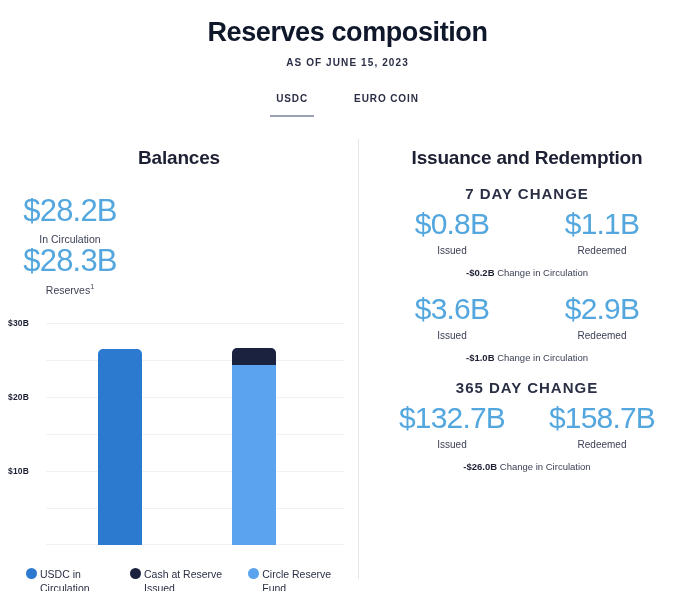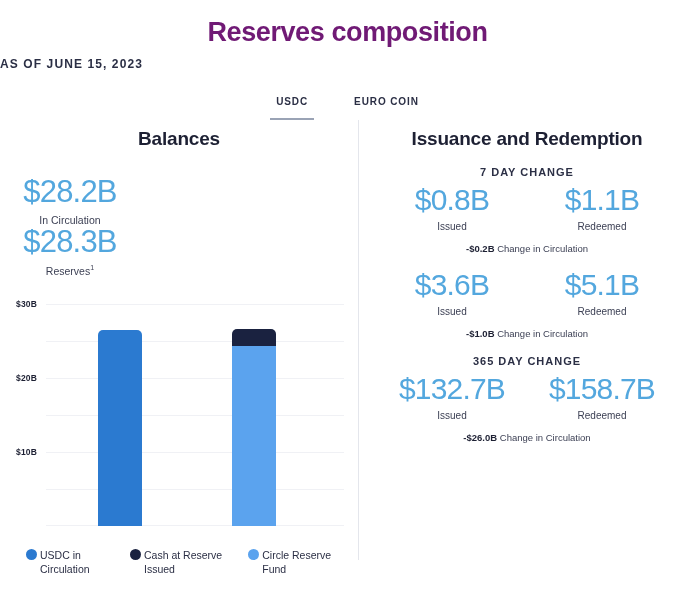--- a/index.html
+++ b/index.html
@@ -15,26 +15,27 @@
     overflow: hidden;
     position: relative;
   }
 
   
   .page-title {
     text-align: center;
     font-size: 27px;
     font-weight: bold;
     letter-spacing: -0.4px;
-    color: #701a75;
+    color: #0f172a;
     margin: 18px 0 8px 0;
     line-height: 1.1;
   }
   .page-subtitle {
-    font-size: 12px;
+    text-align: center;
+    font-size: 10px;
     font-weight: bold;
     letter-spacing: 1.1px;
     color: #2b2f45;
     margin-top: 9px;
   }
 
   
   .tabs {
     display: flex;
     justify-content: center;
@@ -56,20 +57,21 @@
     border-top: none;
     font-family: inherit;
   }
   .tab.active {
     border-bottom-color: #9aa3b5;
   }
 
   
   .panels {
     display: flex;
+    margin-top: 22px;
     height: 440px;
   }
   .panel-left {
     width: 358px;
     position: relative;
   }
   .panel-divider {
     width: 1px;
     background: #e4e6ec;
     height: 440px;
@@ -130,21 +132,21 @@
   }
   .gridline {
     position: absolute;
     left: 0;
     right: 0;
     height: 1px;
     background: #f0f1f5;
   }
   .ytick {
     position: absolute;
-    left: 16px;
+    left: 8px;
     font-size: 8.5px;
     font-weight: bold;
     color: #1d2033;
     transform: translateY(-50%);
     letter-spacing: 0.2px;
   }
   .bars {
     position: absolute;
     left: 46px;
     right: 14px;
@@ -186,21 +188,21 @@
     flex-shrink: 0;
     margin-top: 1px;
   }
 
   
   .change-block {
     margin-top: 16px;
   }
   .change-title {
     text-align: center;
-    font-size: 11px;
+    font-size: 15px;
     font-weight: bold;
     letter-spacing: 1px;
     color: #2b2f45;
   }
   .change-row {
     display: flex;
     justify-content: center;
     margin-top: 7px;
   }
   .change-stat {
@@ -321,21 +323,21 @@
         <div class="change-footer"><b>-$0.2B</b> <span>Change in Circulation</span></div>
       </div>
 
       <div class="change-block">
         <div class="change-row">
           <div class="change-stat">
             <div class="change-value">$3.6B</div>
             <div class="change-label">Issued</div>
           </div>
           <div class="change-stat">
-            <div class="change-value">$5.1B</div>
+            <div class="change-value">$2.9B</div>
             <div class="change-label">Redeemed</div>
           </div>
         </div>
         <div class="change-footer"><b>-$1.0B</b> <span>Change in Circulation</span></div>
       </div>
 
       <div class="change-block">
         <div class="change-title">365 DAY CHANGE</div>
         <div class="change-row">
           <div class="change-stat">

